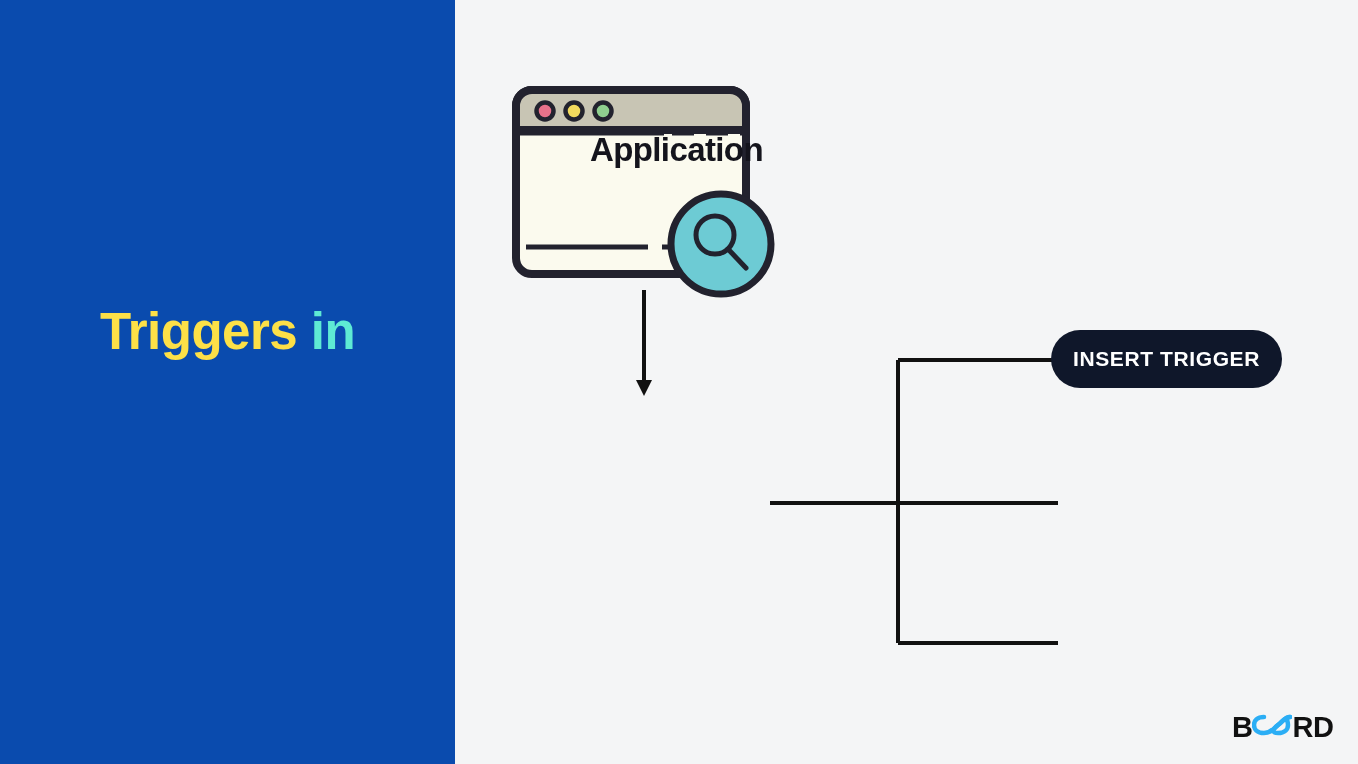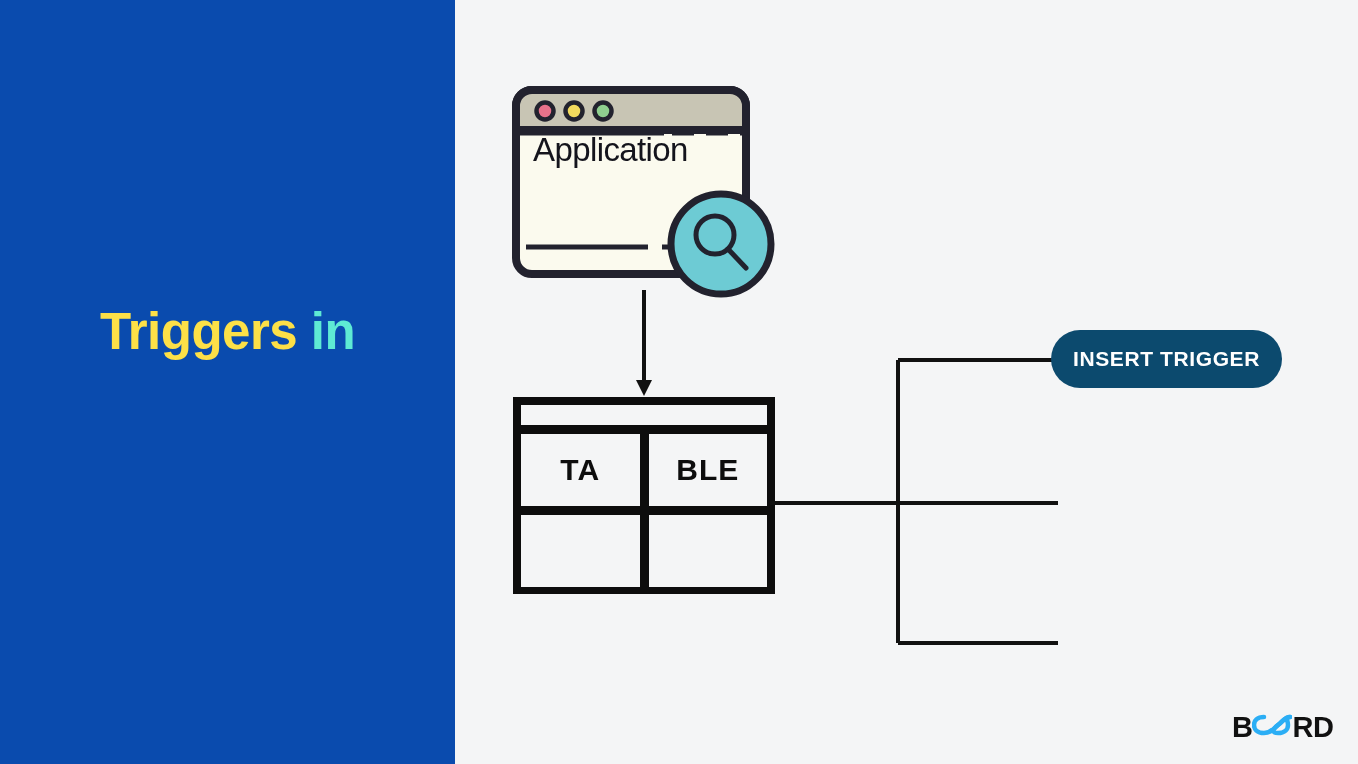--- a/index.html
+++ b/index.html
@@ -57,24 +57,25 @@
     top: 86px;
     width: 238px;
     height: 192px;
   }
   .app-title-text {
     position: absolute;
     left: 533px;
     top: 131px;
     width: 230px;
     font-size: 33px;
-    font-weight: normal;
+    font-weight: bold;
     color: #14141c;
     letter-spacing: -0.6px;
     white-space: nowrap;
+    text-align: right;
   }
   .magnifier {
     position: absolute;
     left: 666px;
     top: 190px;
     width: 114px;
     height: 108px;
   }
 
   
@@ -127,21 +128,21 @@
     top: 350px;
     width: 300px;
     height: 310px;
   }
 
   
   .pill {
     position: absolute;
     height: 58px;
     border-radius: 29px;
-    background: #0c4a6e;
+    background: #0f172a;
     color: #ffffff;
     display: flex;
     align-items: center;
     justify-content: center;
     font-size: 21px;
     font-weight: bold;
     letter-spacing: 0.6px;
     white-space: nowrap;
   }
   .pill-insert { left: 1051px; top: 330px; width: 231px; }
@@ -210,31 +211,20 @@
     </svg>
   </div>
 
   <div class="down-arrow">
     <svg width="40" height="112" viewBox="0 0 40 112" xmlns="http://www.w3.org/2000/svg">
       <line x1="20" y1="2" x2="20" y2="96" stroke="#111111" stroke-width="4"></line>
       <path d="M20,108 L12,92 L28,92 Z" fill="#111111"></path>
     </svg>
   </div>
 
-  <div class="table-graphic">
-    <div class="tbl-header-cell"></div>
-    <div class="tbl-row">
-      <div class="tbl-cell">TA</div>
-      <div class="tbl-cell">BLE</div>
-    </div>
-    <div class="tbl-row">
-      <div class="tbl-cell blank"></div>
-      <div class="tbl-cell blank"></div>
-    </div>
-  </div>
 
   <div class="connectors">
     <svg width="300" height="310" viewBox="0 0 300 310" xmlns="http://www.w3.org/2000/svg">
 
       <line x1="0" y1="153" x2="128" y2="153" stroke="#111111" stroke-width="4"></line>
 
       <line x1="128" y1="10" x2="128" y2="293" stroke="#111111" stroke-width="4"></line>
 
       <line x1="128" y1="10" x2="288" y2="10" stroke="#111111" stroke-width="4"></line>
 

